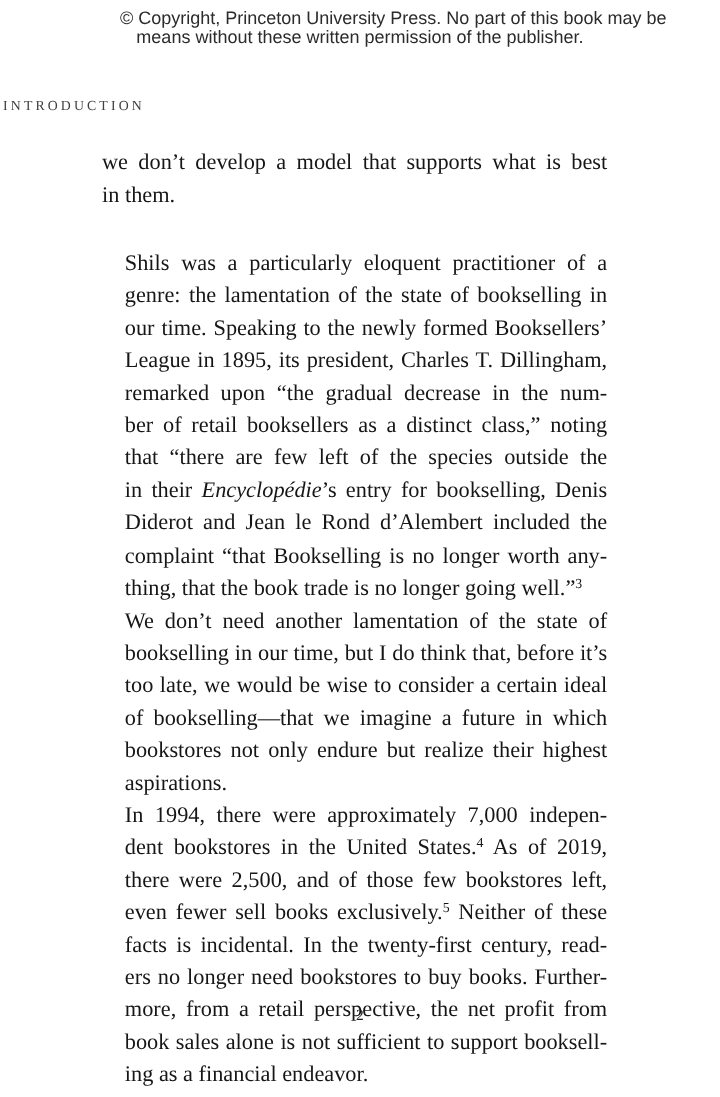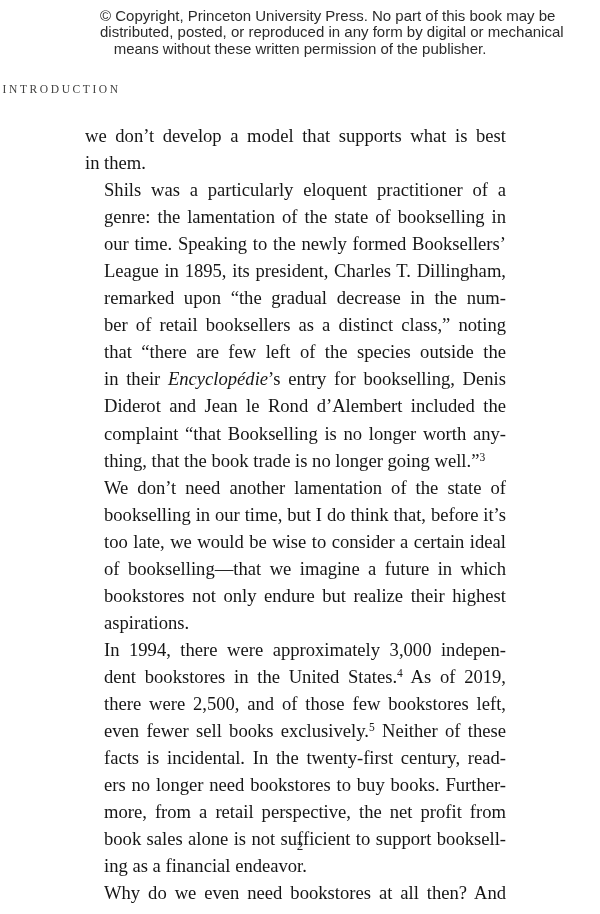--- a/index.html
+++ b/index.html
@@ -118,54 +118,53 @@
     color: #2b2b2b;
   }
 </style>
 </head>
 <body>
 
 <div class="page">
 
   <div class="copyright">
     <span>© Copyright, Princeton University Press. No part of this book may be</span>
-    <span>distributed, posted, or reproduced in any form by digital or mechanical</span>
     <span>means without these written permission of the publisher.</span>
   </div>
 
   <div class="running-head">INTRODUCTION</div>
 
   <div class="body-block" id="body-block">
       <p>
         <span class="ln">we don’t develop a model that supports what is best</span>
         <span class="ln last">in them.</span>
       </p>
       <p class="indent">
-        <span class="ln" style="text-indent: 19px;">Shils was a particularly eloquent practitioner of a</span>
+        <span class="ln" style="text-indent: 19px; margin-top: 30px;">Shils was a particularly eloquent practitioner of a</span>
         <span class="ln">genre: the lamentation of the state of bookselling in</span>
         <span class="ln">our time. Speaking to the newly formed Booksellers’</span>
         <span class="ln">League in <span class="osf">1895</span>, its president, Charles T. Dillingham,</span>
         <span class="ln">remarked upon “the gradual decrease in the num-</span>
         <span class="ln">ber of retail booksellers as a distinct class,” noting</span>
         <span class="ln">that “there are few left of the species outside the</span>
         <span class="ln">in their <span class="it">Encyclopédie</span>’s entry for bookselling, Denis</span>
         <span class="ln">Diderot and Jean le Rond d’Alembert included the</span>
         <span class="ln">complaint “that Bookselling is no longer worth any-</span>
         <span class="ln last">thing, that the book trade is no longer going well.”<sup class="fn">3</sup></span>
       </p>
       <p class="indent">
         <span class="ln" style="text-indent: 19px;">We don’t need another lamentation of the state of</span>
         <span class="ln">bookselling in our time, but I do think that, before it’s</span>
         <span class="ln">too late, we would be wise to consider a certain ideal</span>
         <span class="ln">of bookselling—that we imagine a future in which</span>
         <span class="ln">bookstores not only endure but realize their highest</span>
         <span class="ln last">aspirations.</span>
       </p>
       <p class="indent">
-        <span class="ln" style="text-indent: 19px;">In <span class="osf">1994</span>, there were approximately <span class="osf">3,000</span> indepen-</span>
+        <span class="ln" style="text-indent: 19px;">In <span class="osf">1994</span>, there were approximately <span class="osf">7,000</span> indepen-</span>
         <span class="ln">dent bookstores in the United States.<sup class="fn">4</sup> As of <span class="osf">2019</span>,</span>
         <span class="ln">there were <span class="osf">2,500</span>, and of those few bookstores left,</span>
         <span class="ln">even fewer sell books exclusively.<sup class="fn">5</sup> Neither of these</span>
         <span class="ln">facts is incidental. In the twenty-first century, read-</span>
         <span class="ln">ers no longer need bookstores to buy books. Further-</span>
         <span class="ln">more, from a retail perspective, the net profit from</span>
         <span class="ln">book sales alone is not sufficient to support booksell-</span>
         <span class="ln last">ing as a financial endeavor.</span>
       </p>
       <p class="indent">

